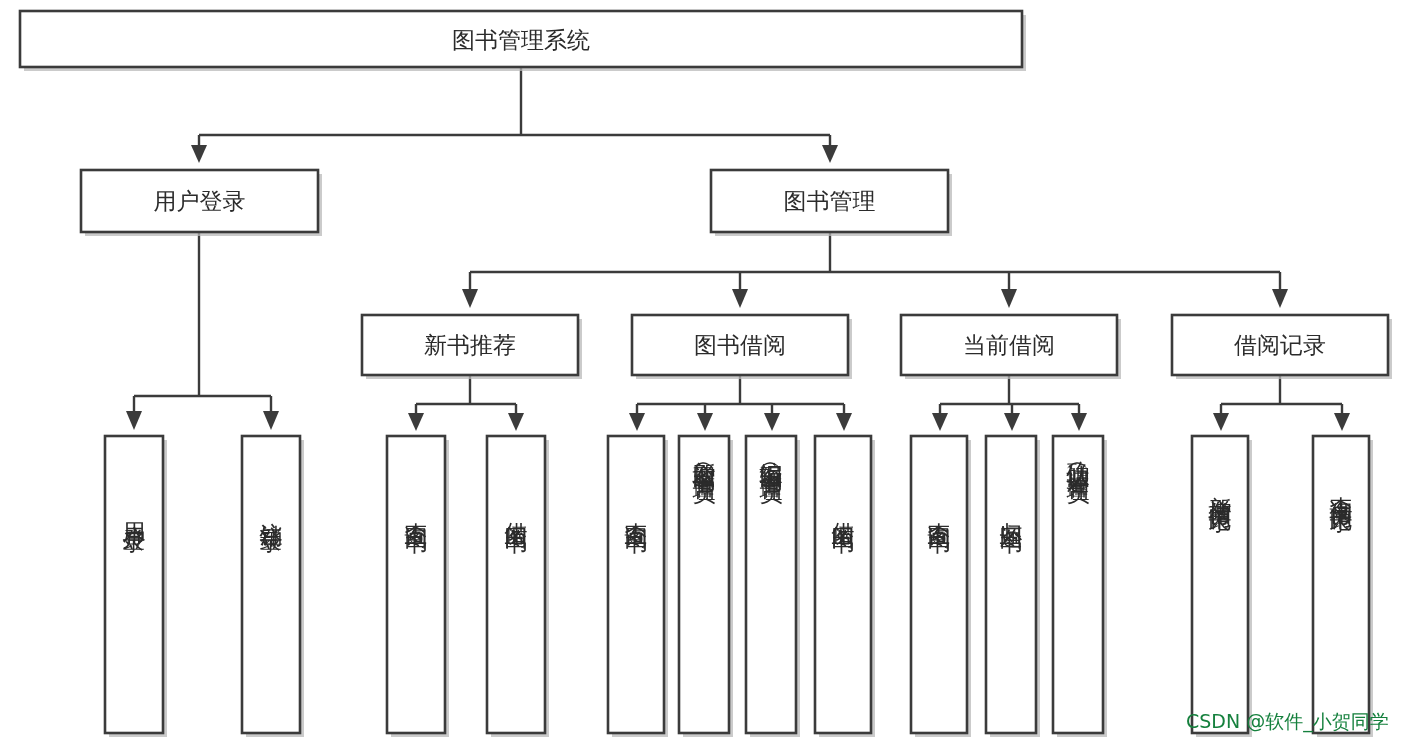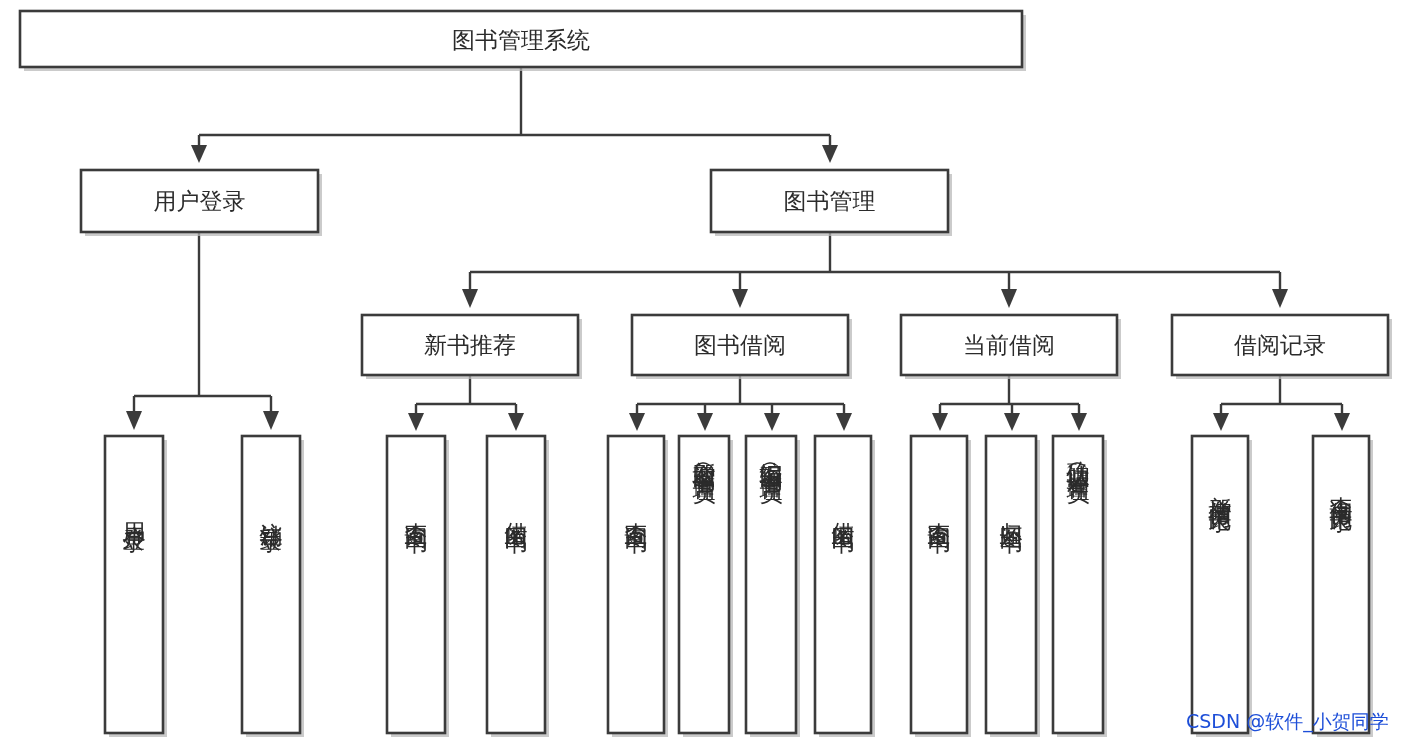--- a/index.html
+++ b/index.html
@@ -66,21 +66,21 @@
     position: absolute;
     display: flex;
     align-items: flex-start;
     justify-content: center;
     pointer-events: none;
   }
   .watermark {
     position: absolute;
     font-family: "DejaVu Sans", "Liberation Sans", sans-serif;
     font-size: 19px;
-    color: #1d4ed8;
+    color: #15803d;
     white-space: nowrap;
     left: 1186px;
     top: 709px;
   }
 </style>
 </head>
 <body>
 
 <div id="diagram-root">
 

